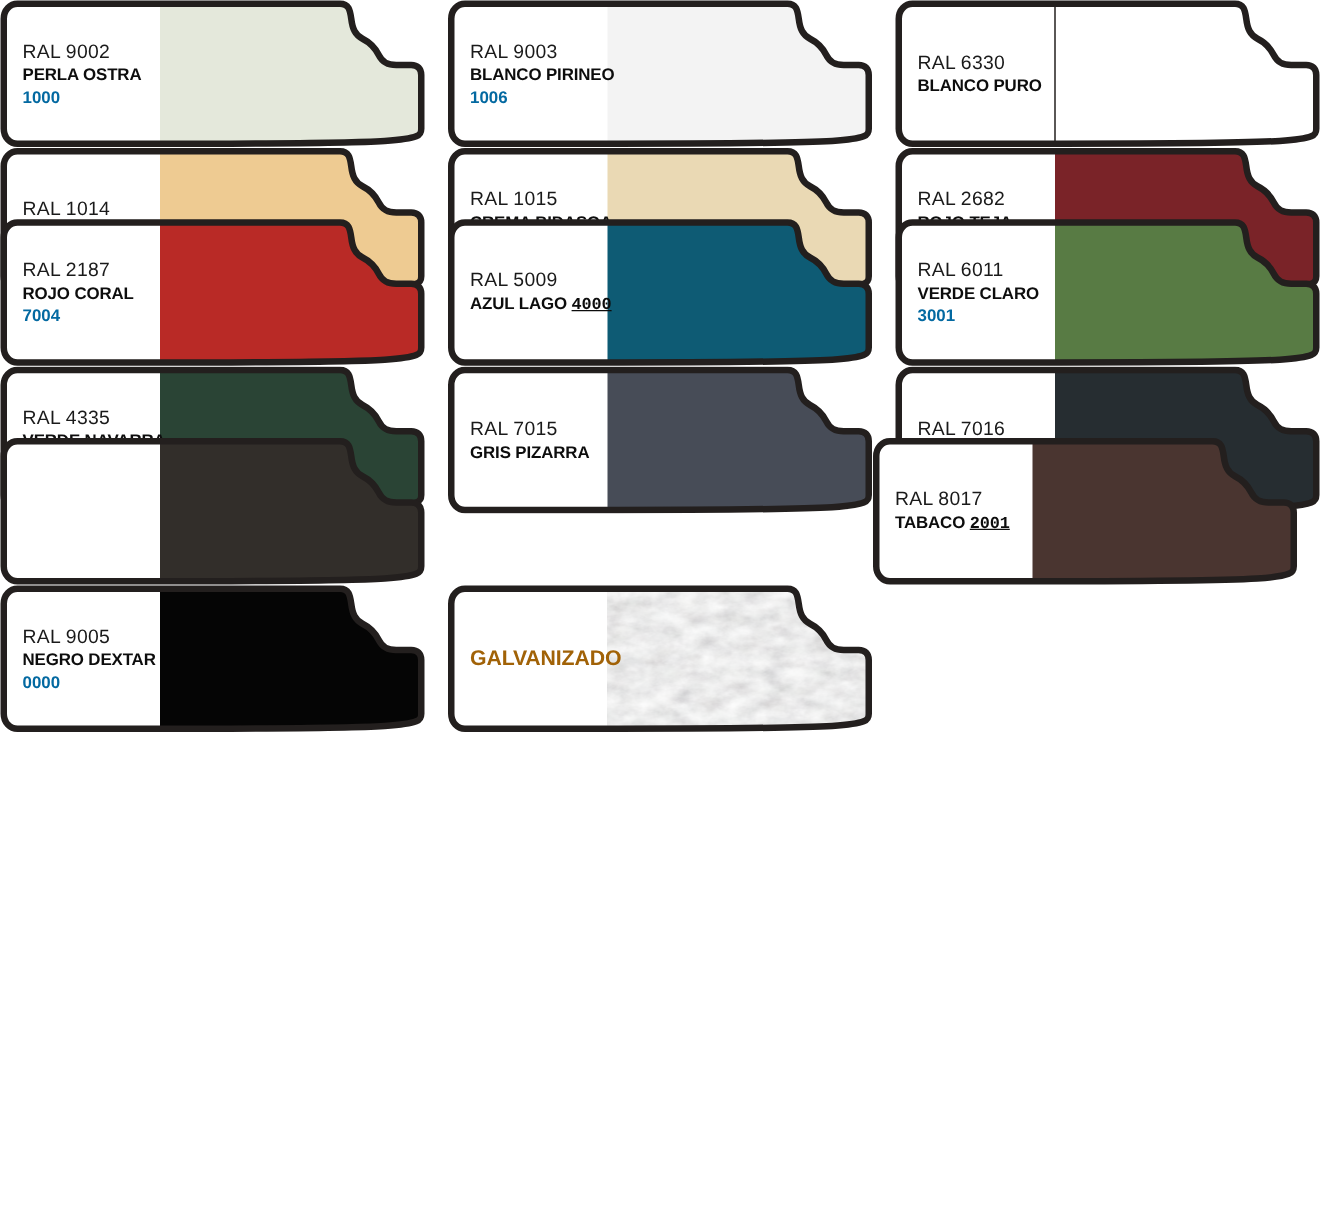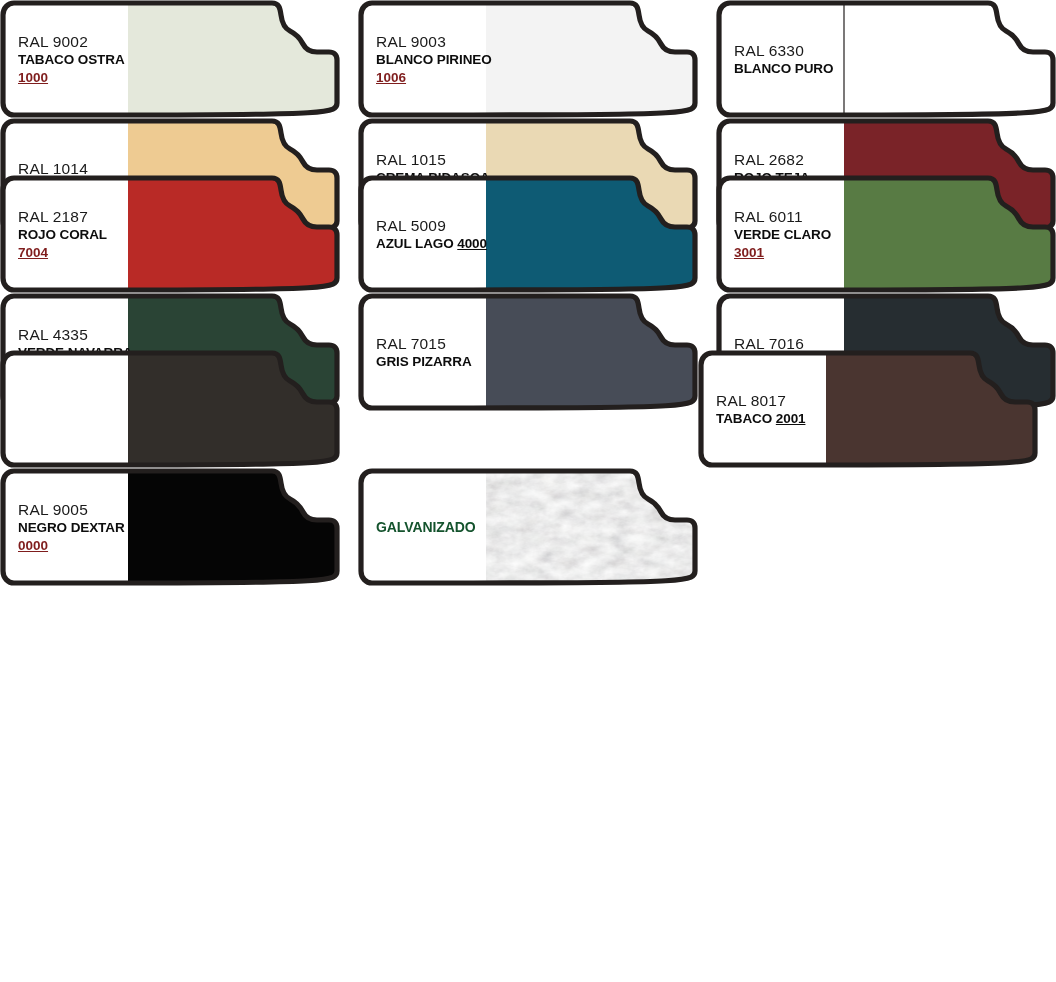--- a/index.html
+++ b/index.html
@@ -44,32 +44,32 @@
     font-size:13.5px;
     font-weight:bold;
     color:#0d0d0d;
     letter-spacing:-.1px;
     line-height:1.3;
     white-space:nowrap;
   }
   .nm .code{
     text-decoration:underline;
     text-underline-offset:1px;
+    font-family:Liberation Mono, monospace;
   }
   .codeline{
     font-size:13.5px;
     font-weight:bold;
-    color:#7f1d1d;
+    color:#0369a1;
     line-height:1.3;
-    text-decoration:underline;
     text-underline-offset:1px;
     white-space:nowrap;
     align-self:flex-start;
   }
-  .only-name{font-size:14px;font-weight:bold;color:#14532d;letter-spacing:-.1px;}
+  .only-name{font-size:17px;font-weight:bold;color:#a16207;letter-spacing:-.1px;}
 </style>
 </head>
 <body>
 
 <div id="grid">
     <div class="card">
       <div class="svgwrap">
         <svg viewBox="0 0 340 118">
           <defs>
             <clipPath id="sw0-clip">
@@ -78,21 +78,21 @@
           </defs>
           <path d="M 14 3 L 272 3 C 279 3 280 8 281 15 C 282 23 284 28 290 31 C 296 34 300 38 303 44 C 306 50 310 52 317 52 L 329 52 C 334 52 337 55 337 60 L 337 103 C 337 113 333 115 115 115 L 14 115 C 8 115 3 110 3 103 L 3 15 C 3 8 8 3 14 3 Z" fill="#ffffff"></path>
           <g clip-path="url(#sw0-clip)">
             <rect x="128" y="0" width="212" height="118" fill="#e4e8db"></rect>
           </g>
           <path d="M 14 3 L 272 3 C 279 3 280 8 281 15 C 282 23 284 28 290 31 C 296 34 300 38 303 44 C 306 50 310 52 317 52 L 329 52 C 334 52 337 55 337 60 L 337 103 C 337 113 333 115 115 115 L 14 115 C 8 115 3 110 3 103 L 3 15 C 3 8 8 3 14 3 Z" fill="none" stroke="#231f1e" stroke-width="5.2" stroke-linejoin="round"></path>
         </svg>
       </div>
       <div class="txt">
         <div class="ral">RAL 9002</div>
-        <div class="nm">TABACO OSTRA</div>
+        <div class="nm">PERLA OSTRA</div>
         <div class="codeline">1000</div>
       </div>
     </div>
     <div class="gap"></div>
     <div class="card">
       <div class="svgwrap">
         <svg viewBox="0 0 340 118">
           <defs>
             <clipPath id="sw1-clip">
               <path d="M 14 3 L 272 3 C 279 3 280 8 281 15 C 282 23 284 28 290 31 C 296 34 300 38 303 44 C 306 50 310 52 317 52 L 329 52 C 334 52 337 55 337 60 L 337 103 C 337 113 333 115 115 115 L 14 115 C 8 115 3 110 3 103 L 3 15 C 3 8 8 3 14 3 Z"></path>

